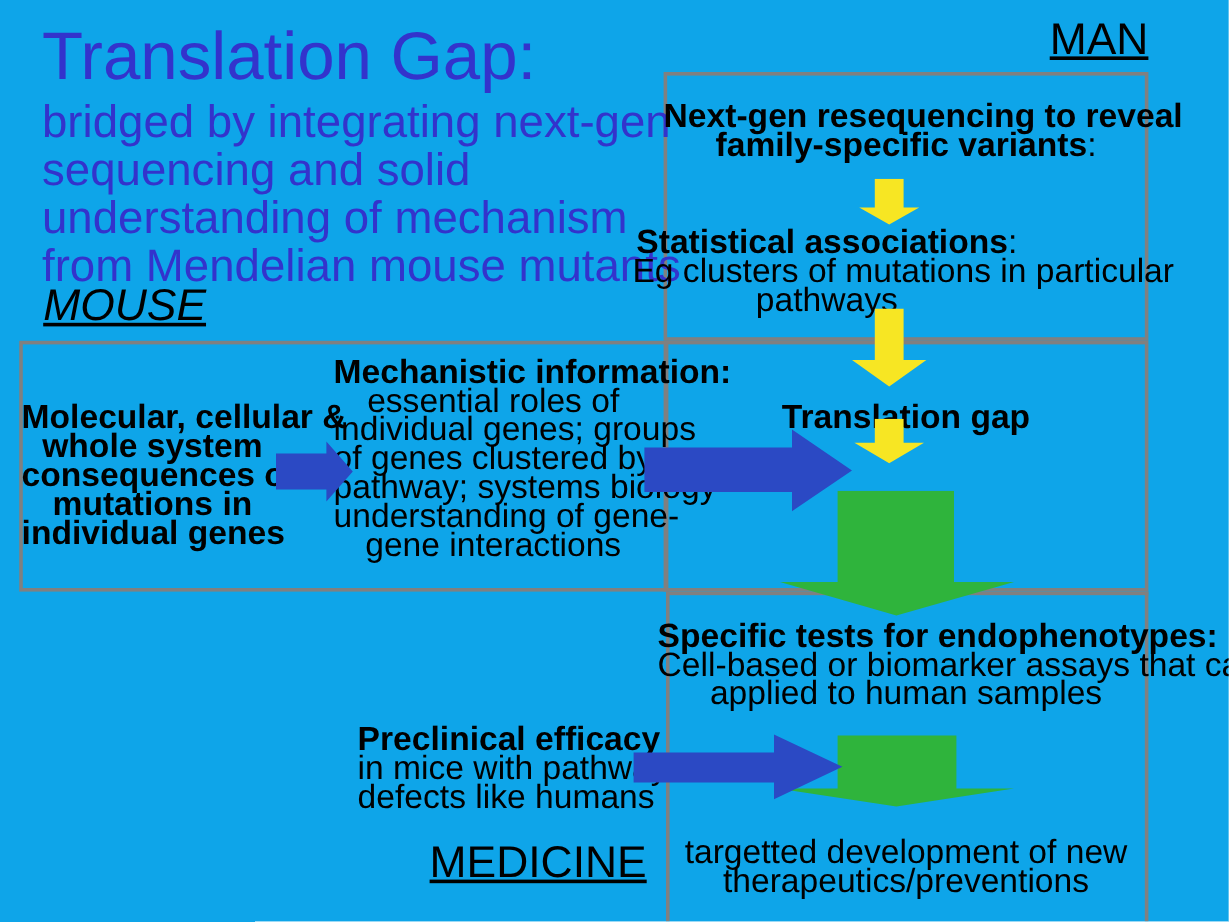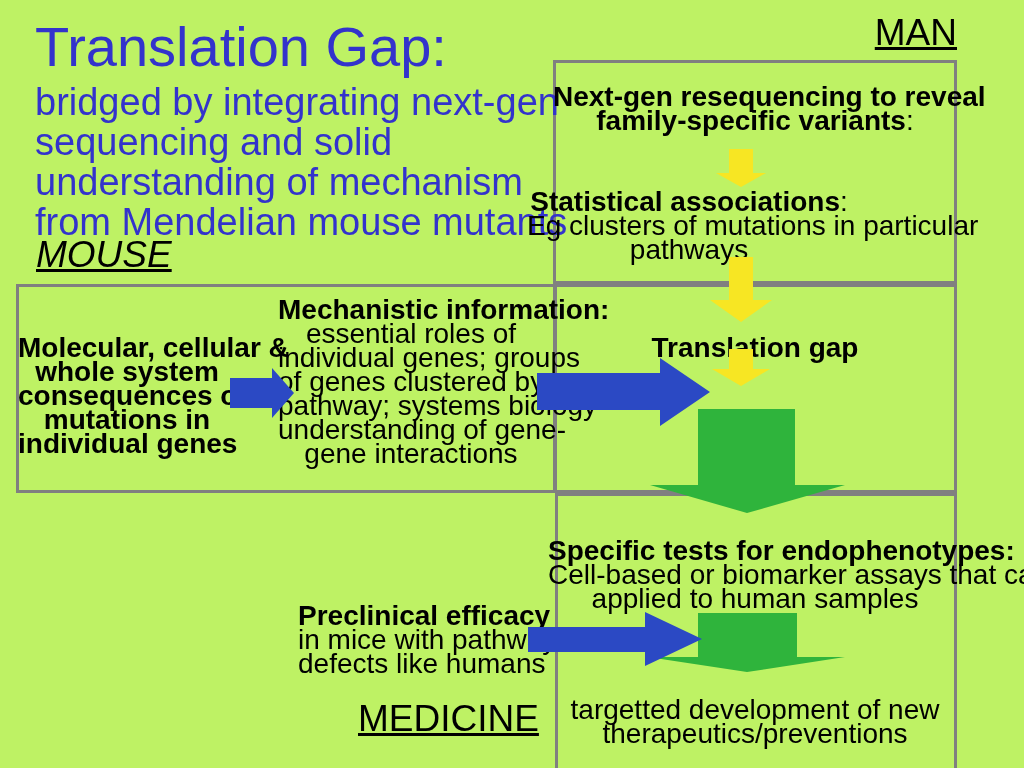--- a/index.html
+++ b/index.html
@@ -1,17 +1,17 @@
 <!DOCTYPE html>
 <html><head>
 <meta charset="utf-8">
 <style>
   html,body { margin:0; padding:0; background:#fff; }
   .slide {
-    position:relative; width:1024px; height:768px; background:#bef264;
+    position:relative; width:1024px; height:768px; background:#0ea5e9;
     font-family:"Liberation Sans", sans-serif; overflow:hidden;
   }
   .title {
     position:absolute; left:35px; top:16px;
     font-size:56px; line-height:62px; color:#3333cc; white-space:pre;
   }
   .subtitle {
     position:absolute; left:35px; top:82px;
     font-size:38px; line-height:40px; color:#3333cc; white-space:pre;
   }
@@ -30,21 +30,21 @@
   .tb {
     position:absolute; text-align:center; color:#000;
     font-size:28px; line-height:24px; white-space:pre;
   }
   .tb b { font-weight:bold; }
   .tb-nextgen     { left:553px; top:85px;  width:404px; }
   .tb-statistical { left:527px; top:190px; width:324px; }
   .tb-transgap    { left:553px; top:336px; width:404px; }
   .tb-molecular   { left:18px;  top:336px; width:218px; }
   .tb-mechanistic { left:278px; top:298px; width:266px; }
-  .tb-specific    { left:548px; top:518px; width:414px;margin-top:21px; }
+  .tb-specific    { left:548px; top:518px; width:414px; }
   .tb-preclinical { left:298px; top:604px; width:214px; }
   .tb-clinical    { left:548px; top:674px; width:414px; }
   svg.arrow { position:absolute; display:block; }
 </style>
 </head>
 <body>
 
 <div class="slide">
 
   <div class="box box-man"></div>

